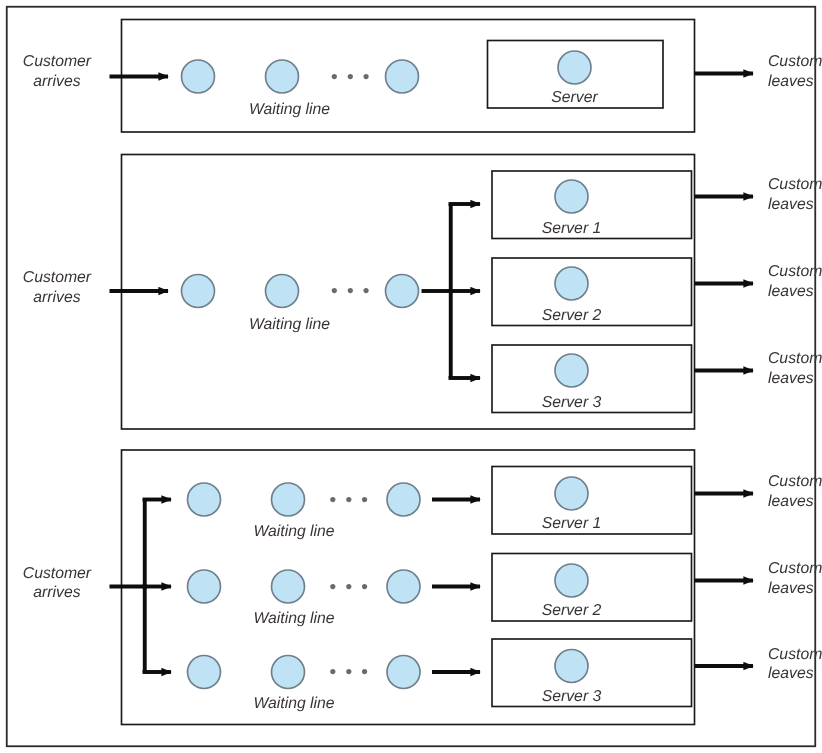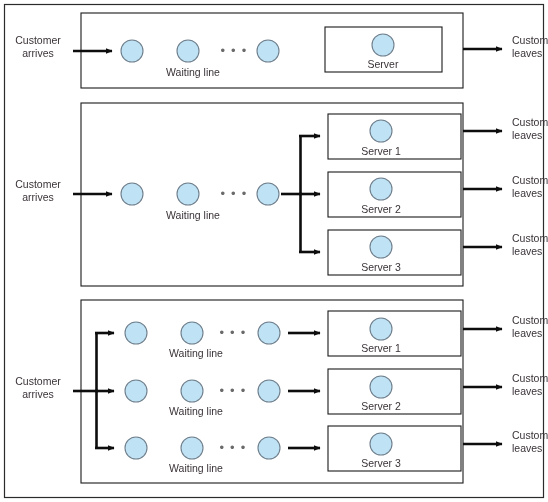--- a/index.html
+++ b/index.html
@@ -10,20 +10,21 @@
   body {
     width: 548px;
     height: 502px;
     font-family: "Liberation Sans", sans-serif;
     overflow: hidden;
   }
   #diagram-root {
     position: relative;
     width: 548px;
     height: 376px;
+    font-style: italic;
   }
   svg#queueing-diagram {
     display: block;
     width: 548px;
     height: 502px;
   }
   .panel-box {
     fill: none;
     stroke: #1a1a1a;
     stroke-width: 1.1;

